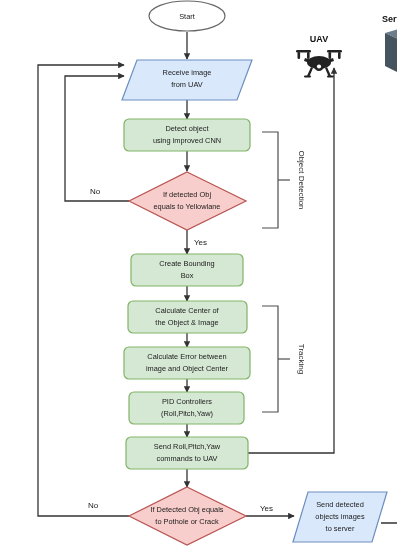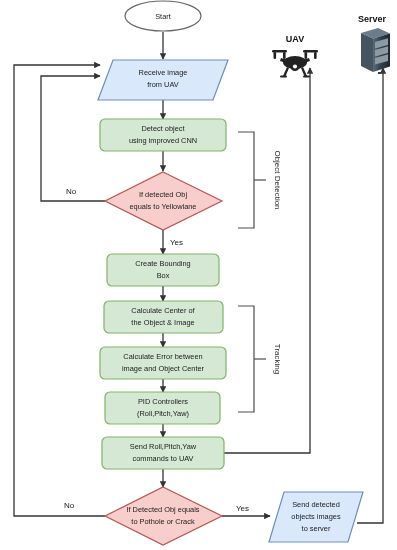--- a/index.html
+++ b/index.html
@@ -1,18 +1,18 @@
 <!DOCTYPE html>
 <html><head>
 <meta charset="utf-8">
 <style>
   html,body{margin:0;padding:0;background:#ffffff;}
   body{width:397px;height:550px;overflow:hidden;
        font-family:"Liberation Sans","DejaVu Sans",sans-serif;}
-  #stage{position:relative;width:349px;height:550px;background:#fff;}
+  #stage{position:relative;width:349px;height:550px;background:#fff;margin-left:24px;}
   svg#flow{position:absolute;left:0;top:0;width:397px;height:550px;}
   .nodeText{font-family:"Liberation Sans","DejaVu Sans",sans-serif;
             font-size:7.4px;fill:#1a1a1a;text-anchor:middle;dominant-baseline:middle;}
   .edgeText{font-family:"Liberation Sans","DejaVu Sans",sans-serif;
             font-size:8px;fill:#1a1a1a;}
   .iconLabel{font-family:"Liberation Sans","DejaVu Sans",sans-serif;
              font-size:9px;font-weight:bold;fill:#111;text-anchor:middle;}
   .brkText{font-family:"Liberation Sans","DejaVu Sans",sans-serif;
            font-size:8px;fill:#2b2b2b;}
   .ln{stroke:#333333;stroke-width:1.3;fill:none;}

